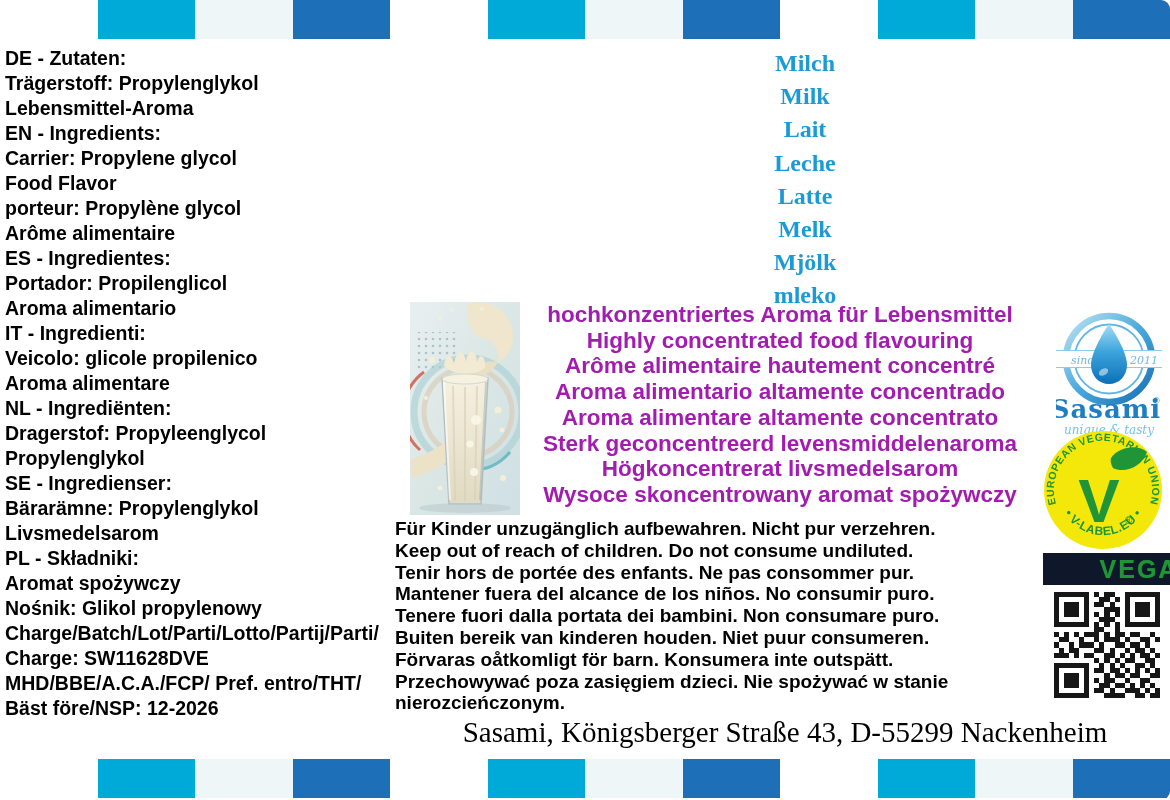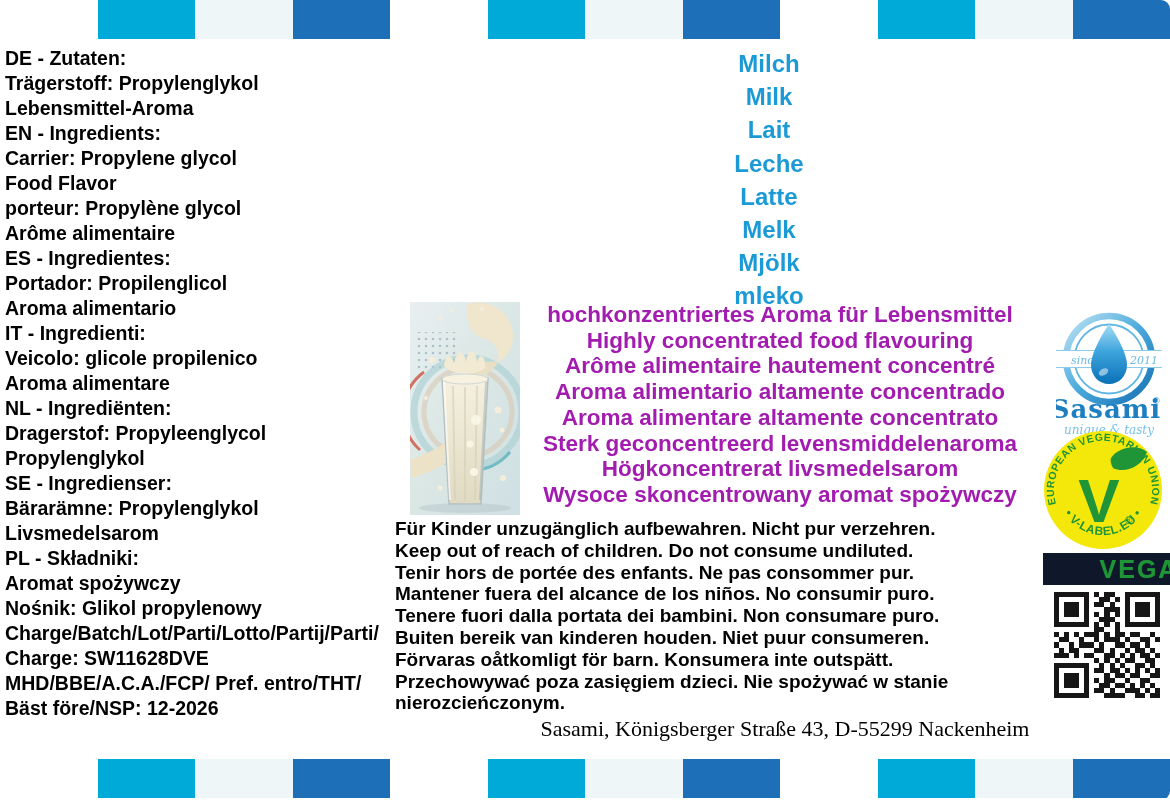--- a/index.html
+++ b/index.html
@@ -7,31 +7,31 @@
         font-family:"Liberation Sans",sans-serif;border-radius:9px;}
 
   .border-strip{position:absolute;left:0;width:1170px;height:39px;display:flex;}
   .border-strip.top{top:0;}
   .border-strip.bottom{top:759px;}
   .bb{flex:1 1 0;}
 
   .ingredients{position:absolute;left:5px;top:46px;width:412px;
     font-size:19.5px;font-weight:bold;line-height:25px;color:#000;white-space:nowrap;}
 
-  .names{position:absolute;left:504px;top:47px;width:530px;text-align:center;
-    color:#1b9ad6;font-size:24px;font-weight:bold;line-height:33.2px;}
+  .names{position:absolute;left:540px;top:47px;width:530px;text-align:center;
+    color:#1b9ad6;font-size:24px;font-weight:bold;line-height:33.2px;font-family:Liberation Serif, serif;}
 
   .claims{position:absolute;left:513px;top:302px;width:534px;text-align:center;
     color:#a21caf;font-size:22.5px;font-weight:bold;line-height:25.7px;white-space:nowrap;}
 
   .warnings{position:absolute;left:395px;top:518px;width:650px;text-align:left;
     color:#000;font-size:19px;font-weight:bold;line-height:21.8px;}
 
   .address{position:absolute;left:420px;top:716px;width:730px;text-align:center;
-    font-family:"Liberation Serif",serif;font-size:22px;color:#000;white-space:nowrap;}
+    font-family:"Liberation Serif",serif;font-size:29px;color:#000;white-space:nowrap;}
 
   .milk-image{position:absolute;left:410px;top:302px;width:110px;height:213px;}
 
   .sasami-logo{position:absolute;left:1056px;top:302px;}
 
   .vlabel{position:absolute;left:1041px;top:428px;}
 
   .vegan-badge{position:absolute;left:1043px;top:553px;width:124px;height:32px;
     background:#0f172a;display:flex;align-items:center;justify-content:center;
     color:#1f9538;font-size:25px;font-weight:bold;letter-spacing:2px;

